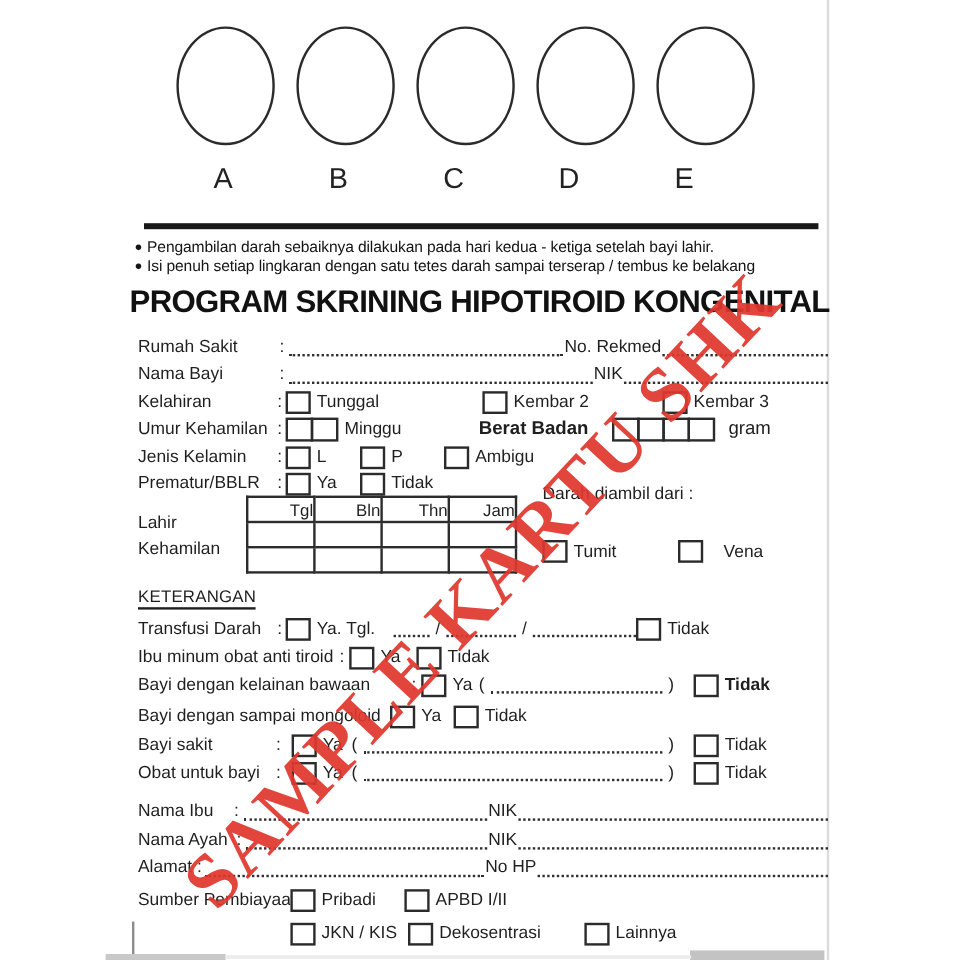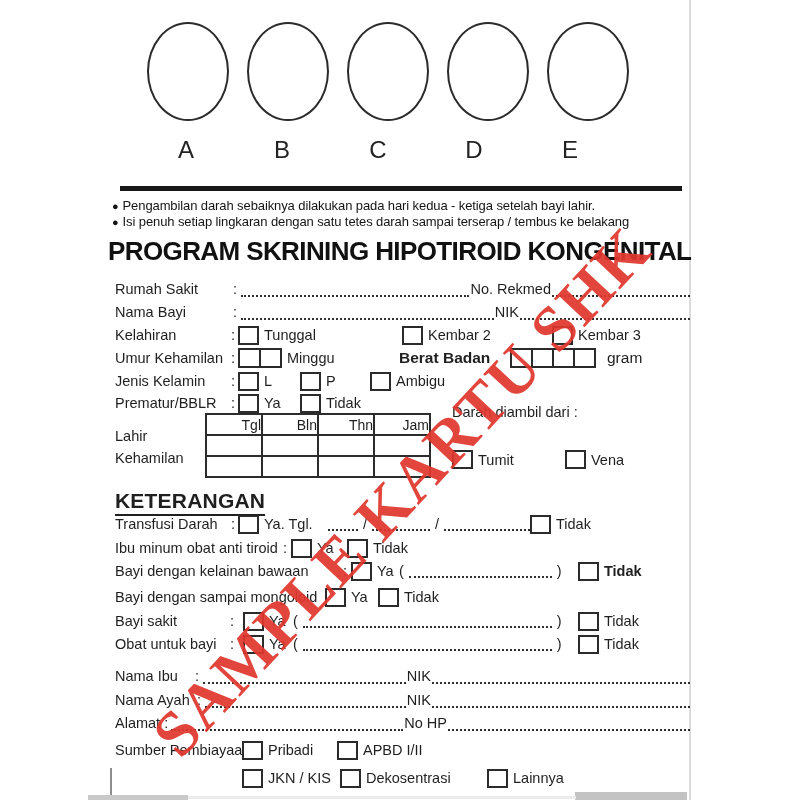--- a/index.html
+++ b/index.html
@@ -46,21 +46,21 @@
   .pdots{border-bottom:2px dotted #2f2f2f;height:12px;display:inline-block;}
   .boldtxt{font-weight:bold;}
 
   
   .spec-table{position:absolute;left:205px;top:413px;border-collapse:collapse;}
   .spec-table td{width:54px;height:19px;border:2px solid #2c2c2c;text-align:right;font-size:14px;padding:0;font-family:"Liberation Sans",sans-serif;}
   .spec-label{position:absolute;left:115px;font-size:14.5px;}
   .blood-from{position:absolute;font-size:14.5px;}
 
   
-  .ket-head{position:absolute;left:115px;top:489px;font-size:21px;font-weight:bold;border-bottom:2px solid #1f1f1f;padding-bottom:1px;letter-spacing:0.2px;}
+  .ket-head{position:absolute;left:115px;top:489px;font-size:14px;font-weight:normal;border-bottom:2px solid #1f1f1f;padding-bottom:1px;letter-spacing:0.2px;}
 
   
   .wm{position:absolute;left:402px;top:492px;transform:translate(-50%,-50%) rotate(-47deg);
       font-family:"Liberation Serif", serif;font-weight:bold;font-size:64px;letter-spacing:2px;
       color:#e0372e;white-space:nowrap;opacity:0.93;z-index:9;}
 </style>
 </head>
 <body>
 
 <div class="edge-right"></div>
@@ -207,21 +207,21 @@
     <td></td>
   </tr>
 </tbody>
   </table>
 
 <div class="blood-from" style="left:452px;top:404px">Darah diambil dari :</div>
 <div class="blood-from" style="left:452px;top:450px;display:flex;align-items:center;gap:5px">
   <span class="cb"></span>
   <span>Tumit</span>
 </div>
-<div class="blood-from" style="left:565px;top:450px;display:flex;align-items:center;gap:5px">
+<div class="blood-from" style="left:565px;top:450px;display:flex;align-items:center;gap:17px">
   <span class="cb"></span>
   <span>Vena</span>
 </div>
 
 <div class="ket-head">KETERANGAN</div>
 
 <div class="arow" style="top:514px">
   <span class="flabel">Transfusi Darah</span>
   <span class="opt" style="left:116px">:</span>
   <span class="opt" style="left:123px">

